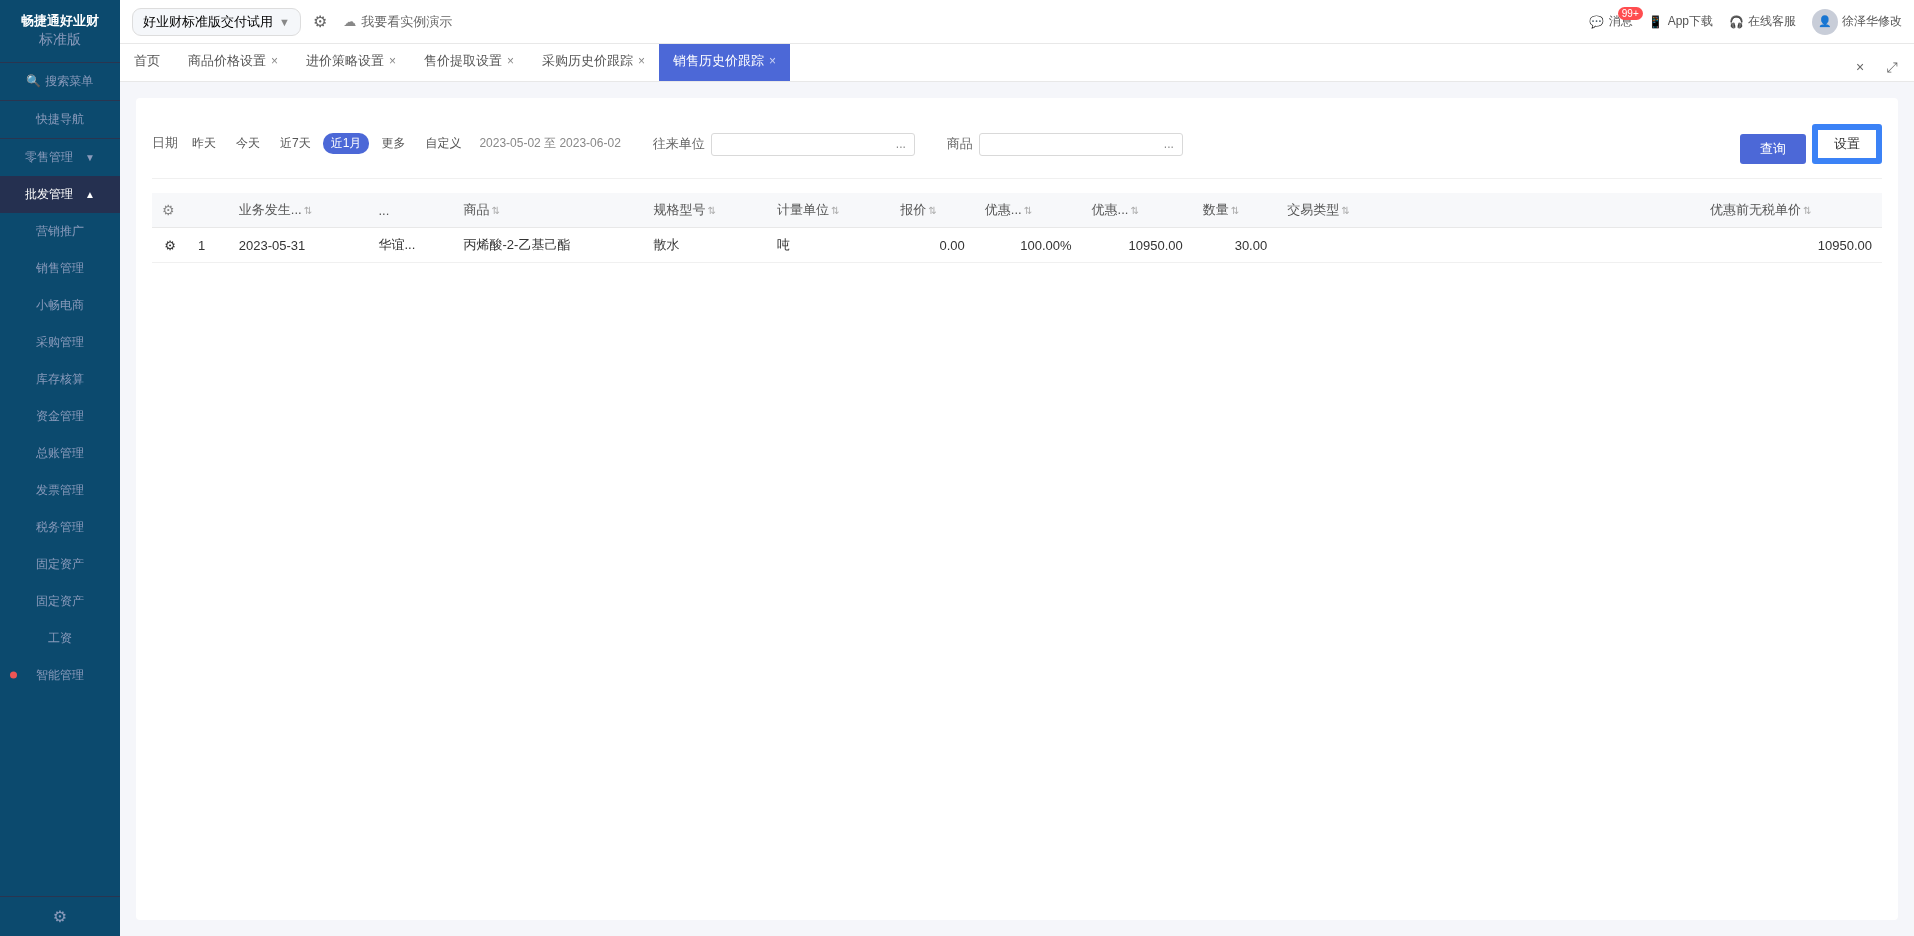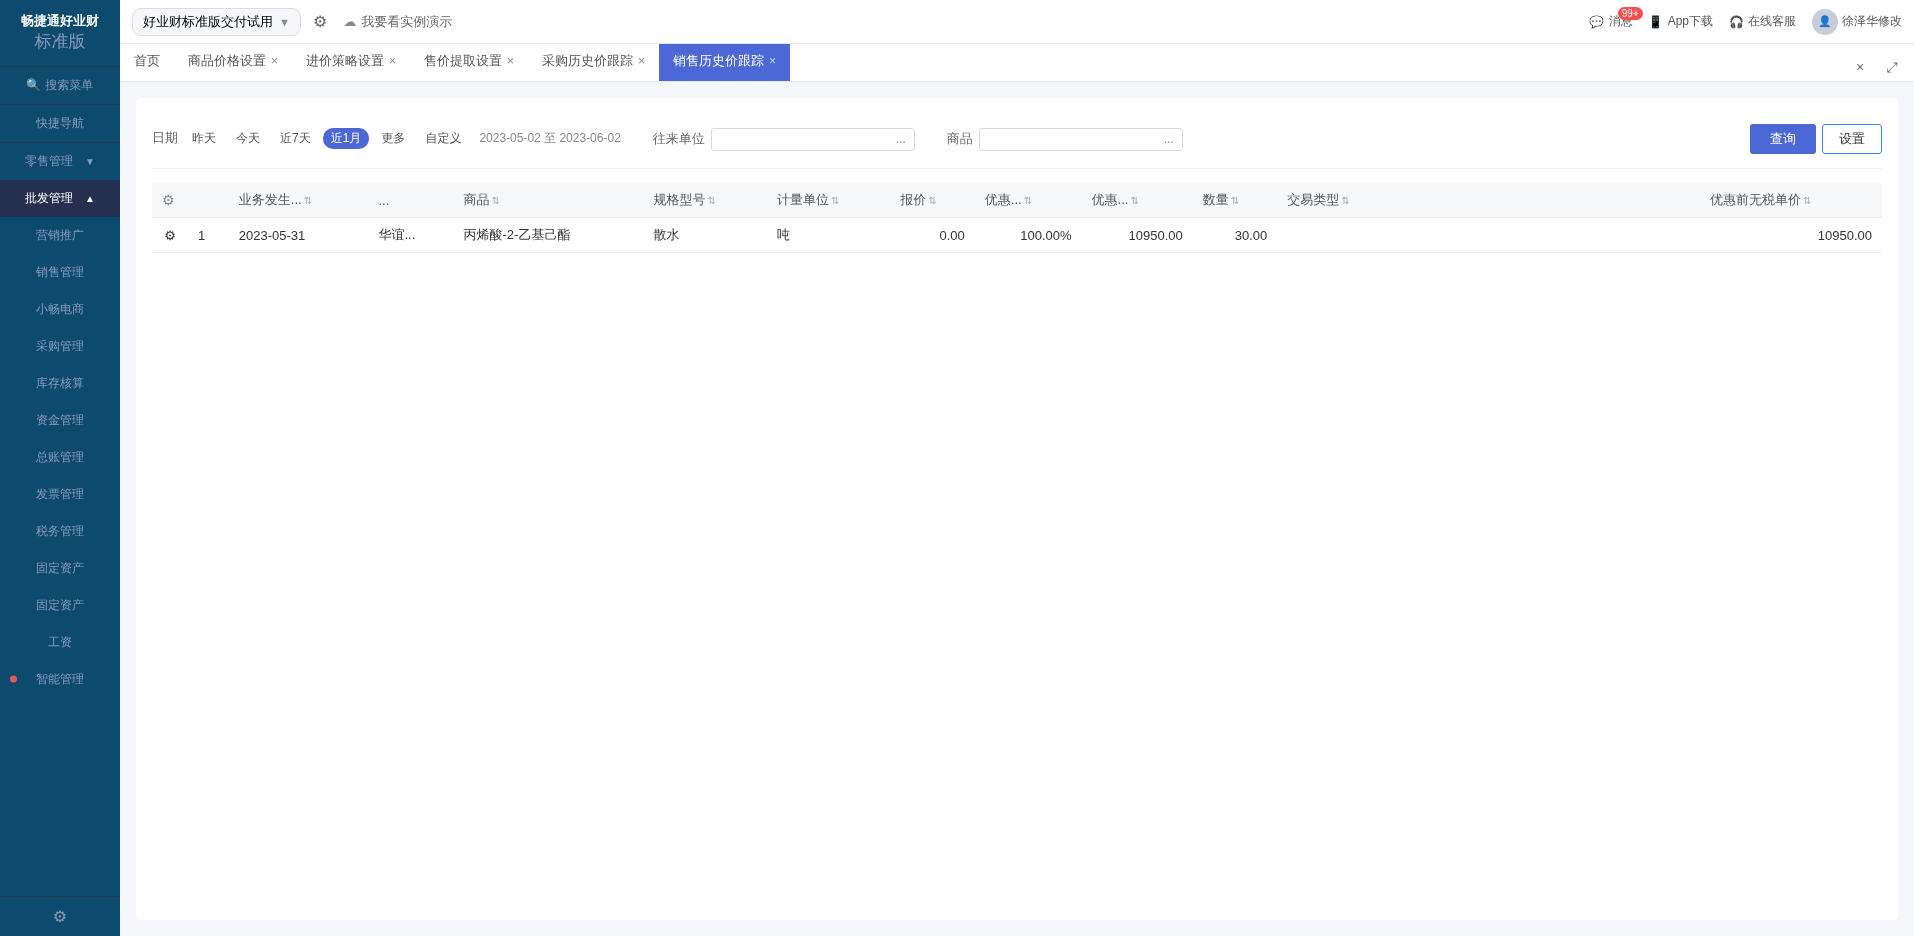--- a/index.html
+++ b/index.html
@@ -18,21 +18,21 @@
     }
     .sidebar-logo {
       padding: 12px 8px;
       text-align: center;
       border-bottom: 1px solid #2a3550;
       color: #fff;
       font-size: 12px;
       line-height: 1.4;
     }
     .sidebar-logo .logo-title { font-size: 13px; font-weight: bold; }
-    .sidebar-logo .logo-sub { font-size: 17px; color: #8a9abb; }
+    .sidebar-logo .logo-sub { font-size: 14px; color: #8a9abb; }
     .sidebar-search {
       padding: 10px 8px;
       text-align: center;
       font-size: 12px;
       color: #8a9abb;
       cursor: pointer;
       border-bottom: 1px solid #2a3550;
     }
     .sidebar-nav {
       flex: 1;
@@ -318,21 +318,21 @@
       color: #fff;
       border: none;
       border-radius: 3px;
       padding: 6px 20px;
       font-size: 13px;
       cursor: pointer;
     }
     .btn-default {
       background: #fff;
       color: #333;
-      border: 1px solid #3b82f6;
+      border: 6px solid #3b82f6;
       border-radius: 3px;
       padding: 5px 16px;
       font-size: 13px;
       cursor: pointer;
     }
 
     
     .data-table {
       width: 100%;
       border-collapse: collapse;

